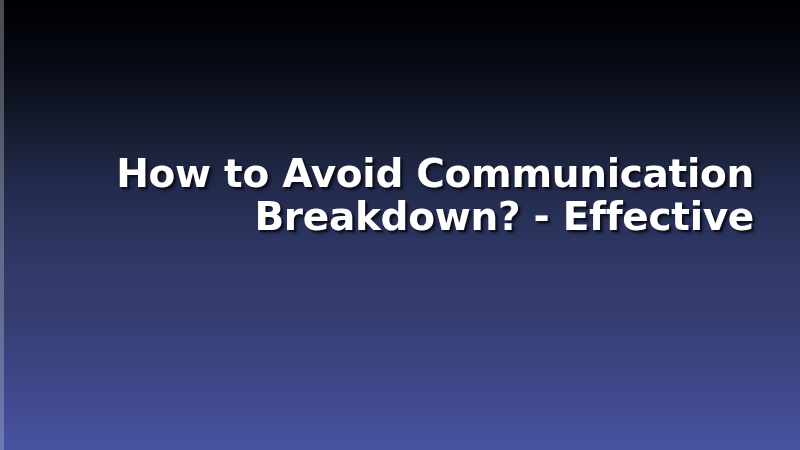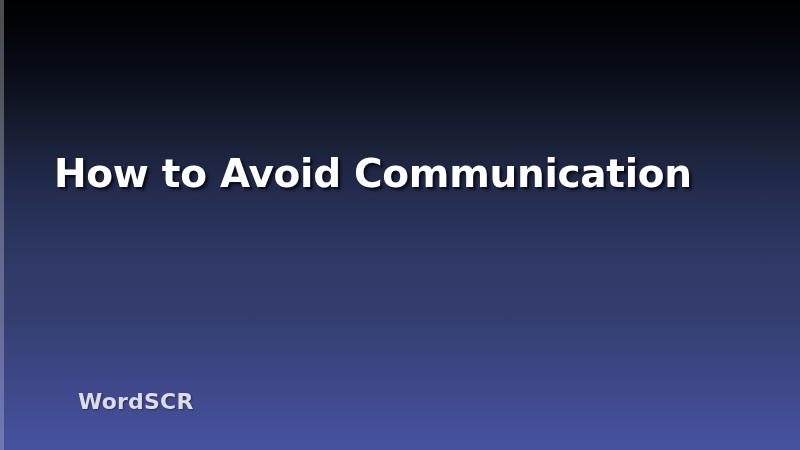--- a/index.html
+++ b/index.html
@@ -50,21 +50,21 @@
       rgba(255,255,255,0.22) 100%
     );
     pointer-events: none;
   }
 
   #title-block {
     position: absolute;
     left: 8px;
     right: 0;
     top: 152px;
-    text-align: left;
+    text-align: right;
     padding: 0 46px;
     box-sizing: border-box;
   }
 
   .title-line {
     display: block;
     color: #ffffff;
     font-family: "DejaVu Sans", sans-serif;
     font-size: 39px;
     font-weight: bold;
@@ -91,17 +91,17 @@
 </style>
 </head>
 <body>
 
 <div id="canvas">
 
   <div id="left-edge-strip"></div>
 
   <div id="title-block">
     <span class="title-line">How to Avoid Communication</span>
+    <span class="title-line">Breakdown? - Effective</span>
   </div>
 
-  <div id="brand">WordSCR</div>
 
 </div>
 
 </body></html>

